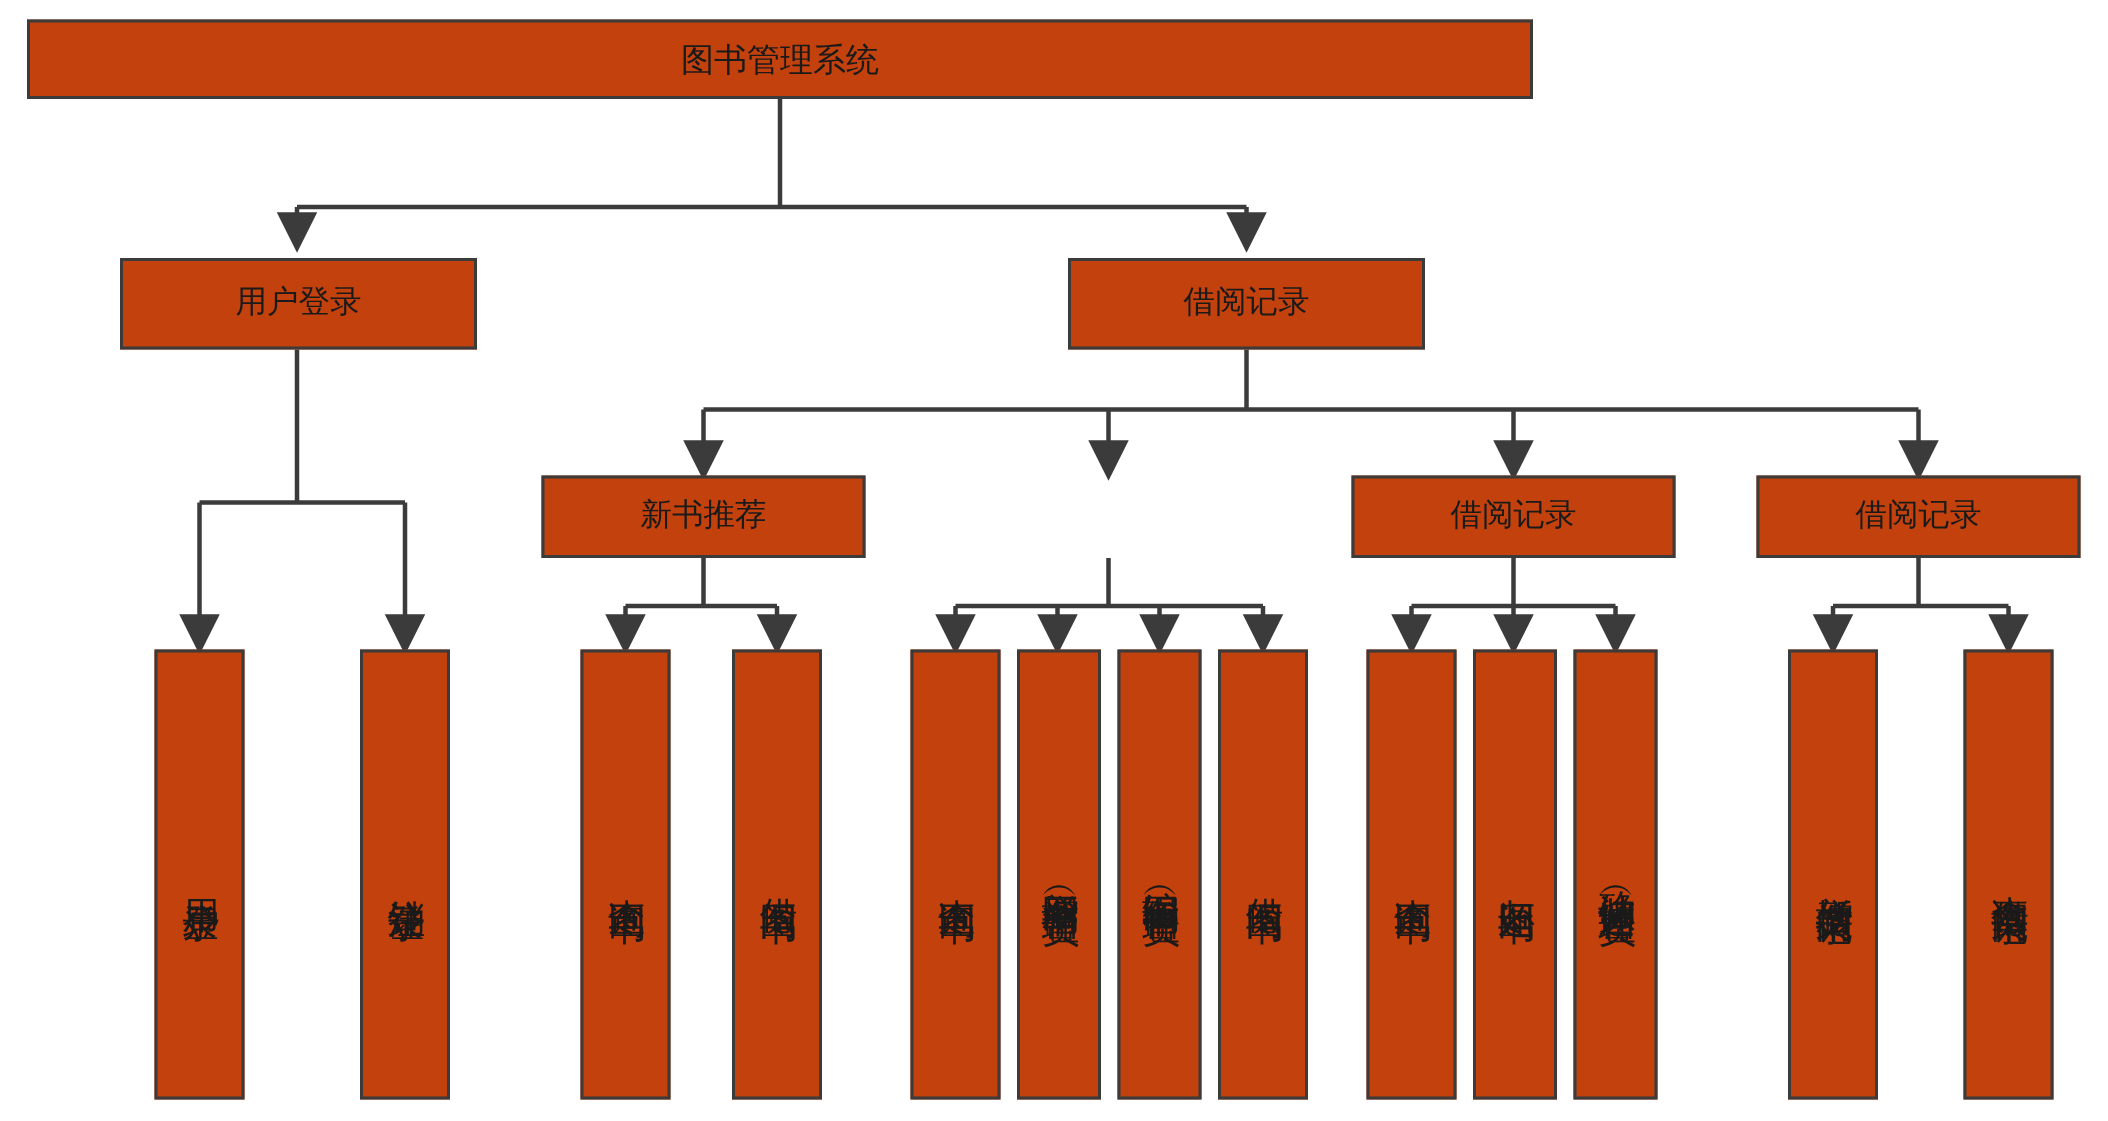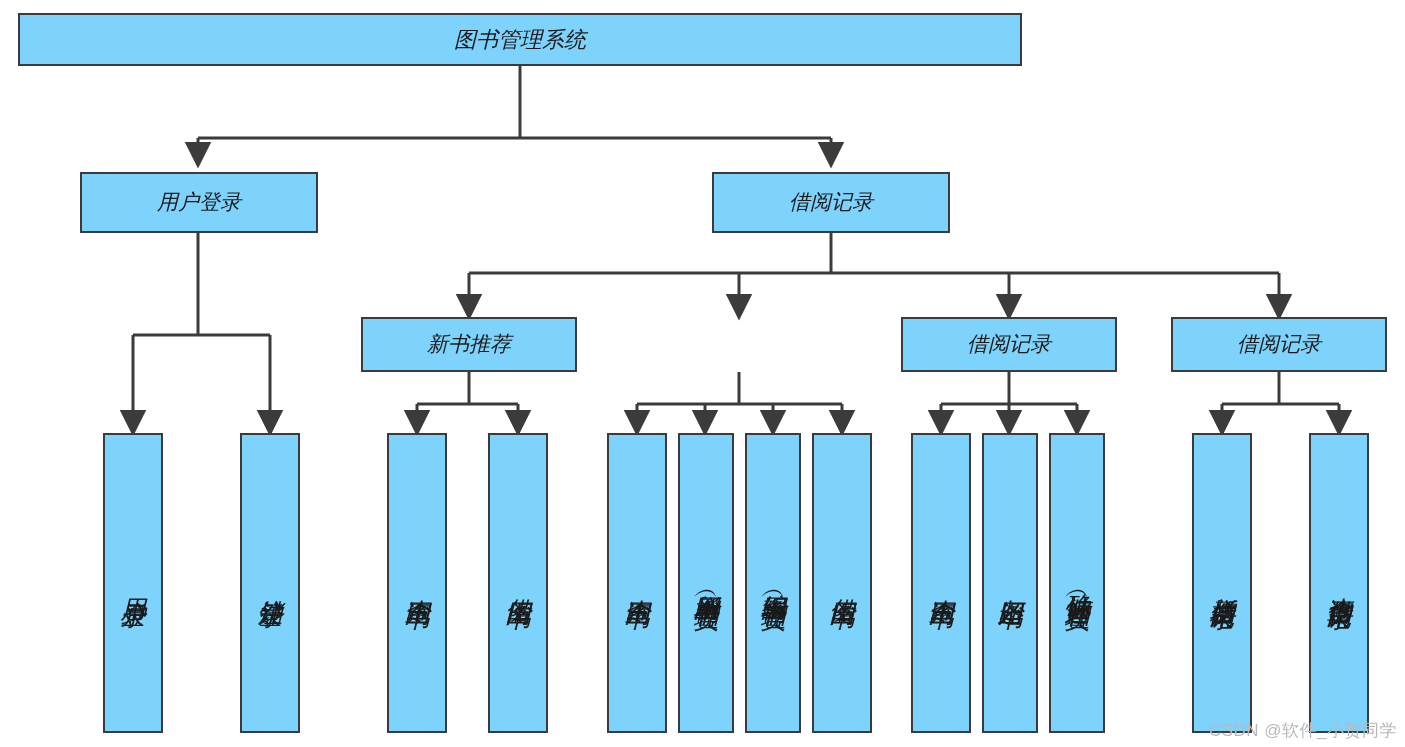--- a/index.html
+++ b/index.html
@@ -22,27 +22,26 @@
     position: absolute;
     left: 0;
     top: 0;
     width: 1405px;
     height: 747px;
     pointer-events: none;
   }
   .node {
     position: absolute;
     box-sizing: border-box;
-    background: #7dd3fc;
+    background: #c2410c;
     border: 2px solid #3b3b3b;
     display: flex;
     align-items: center;
     justify-content: center;
     color: #1a1a1a;
-    font-style: italic;
   }
   .node .label {
     display: block;
     text-align: center;
     line-height: 1.15;
     white-space: nowrap;
   }
   
   .node.h .label {
     font-size: 21px;
@@ -192,15 +191,14 @@
     <span class="label">确认归还（管理员）</span>
   </div>
 
   <div class="node v" style="left:1192px; top:433px; width:60px; height:300px;">
     <span class="label">新增借阅记录</span>
   </div>
   <div class="node v" style="left:1309px; top:433px; width:60px; height:300px;">
     <span class="label">查询借阅记录</span>
   </div>
 
-  <div id="watermark">CSDN @软件_小贺同学</div>
 
 </div>
 
 </body></html>

